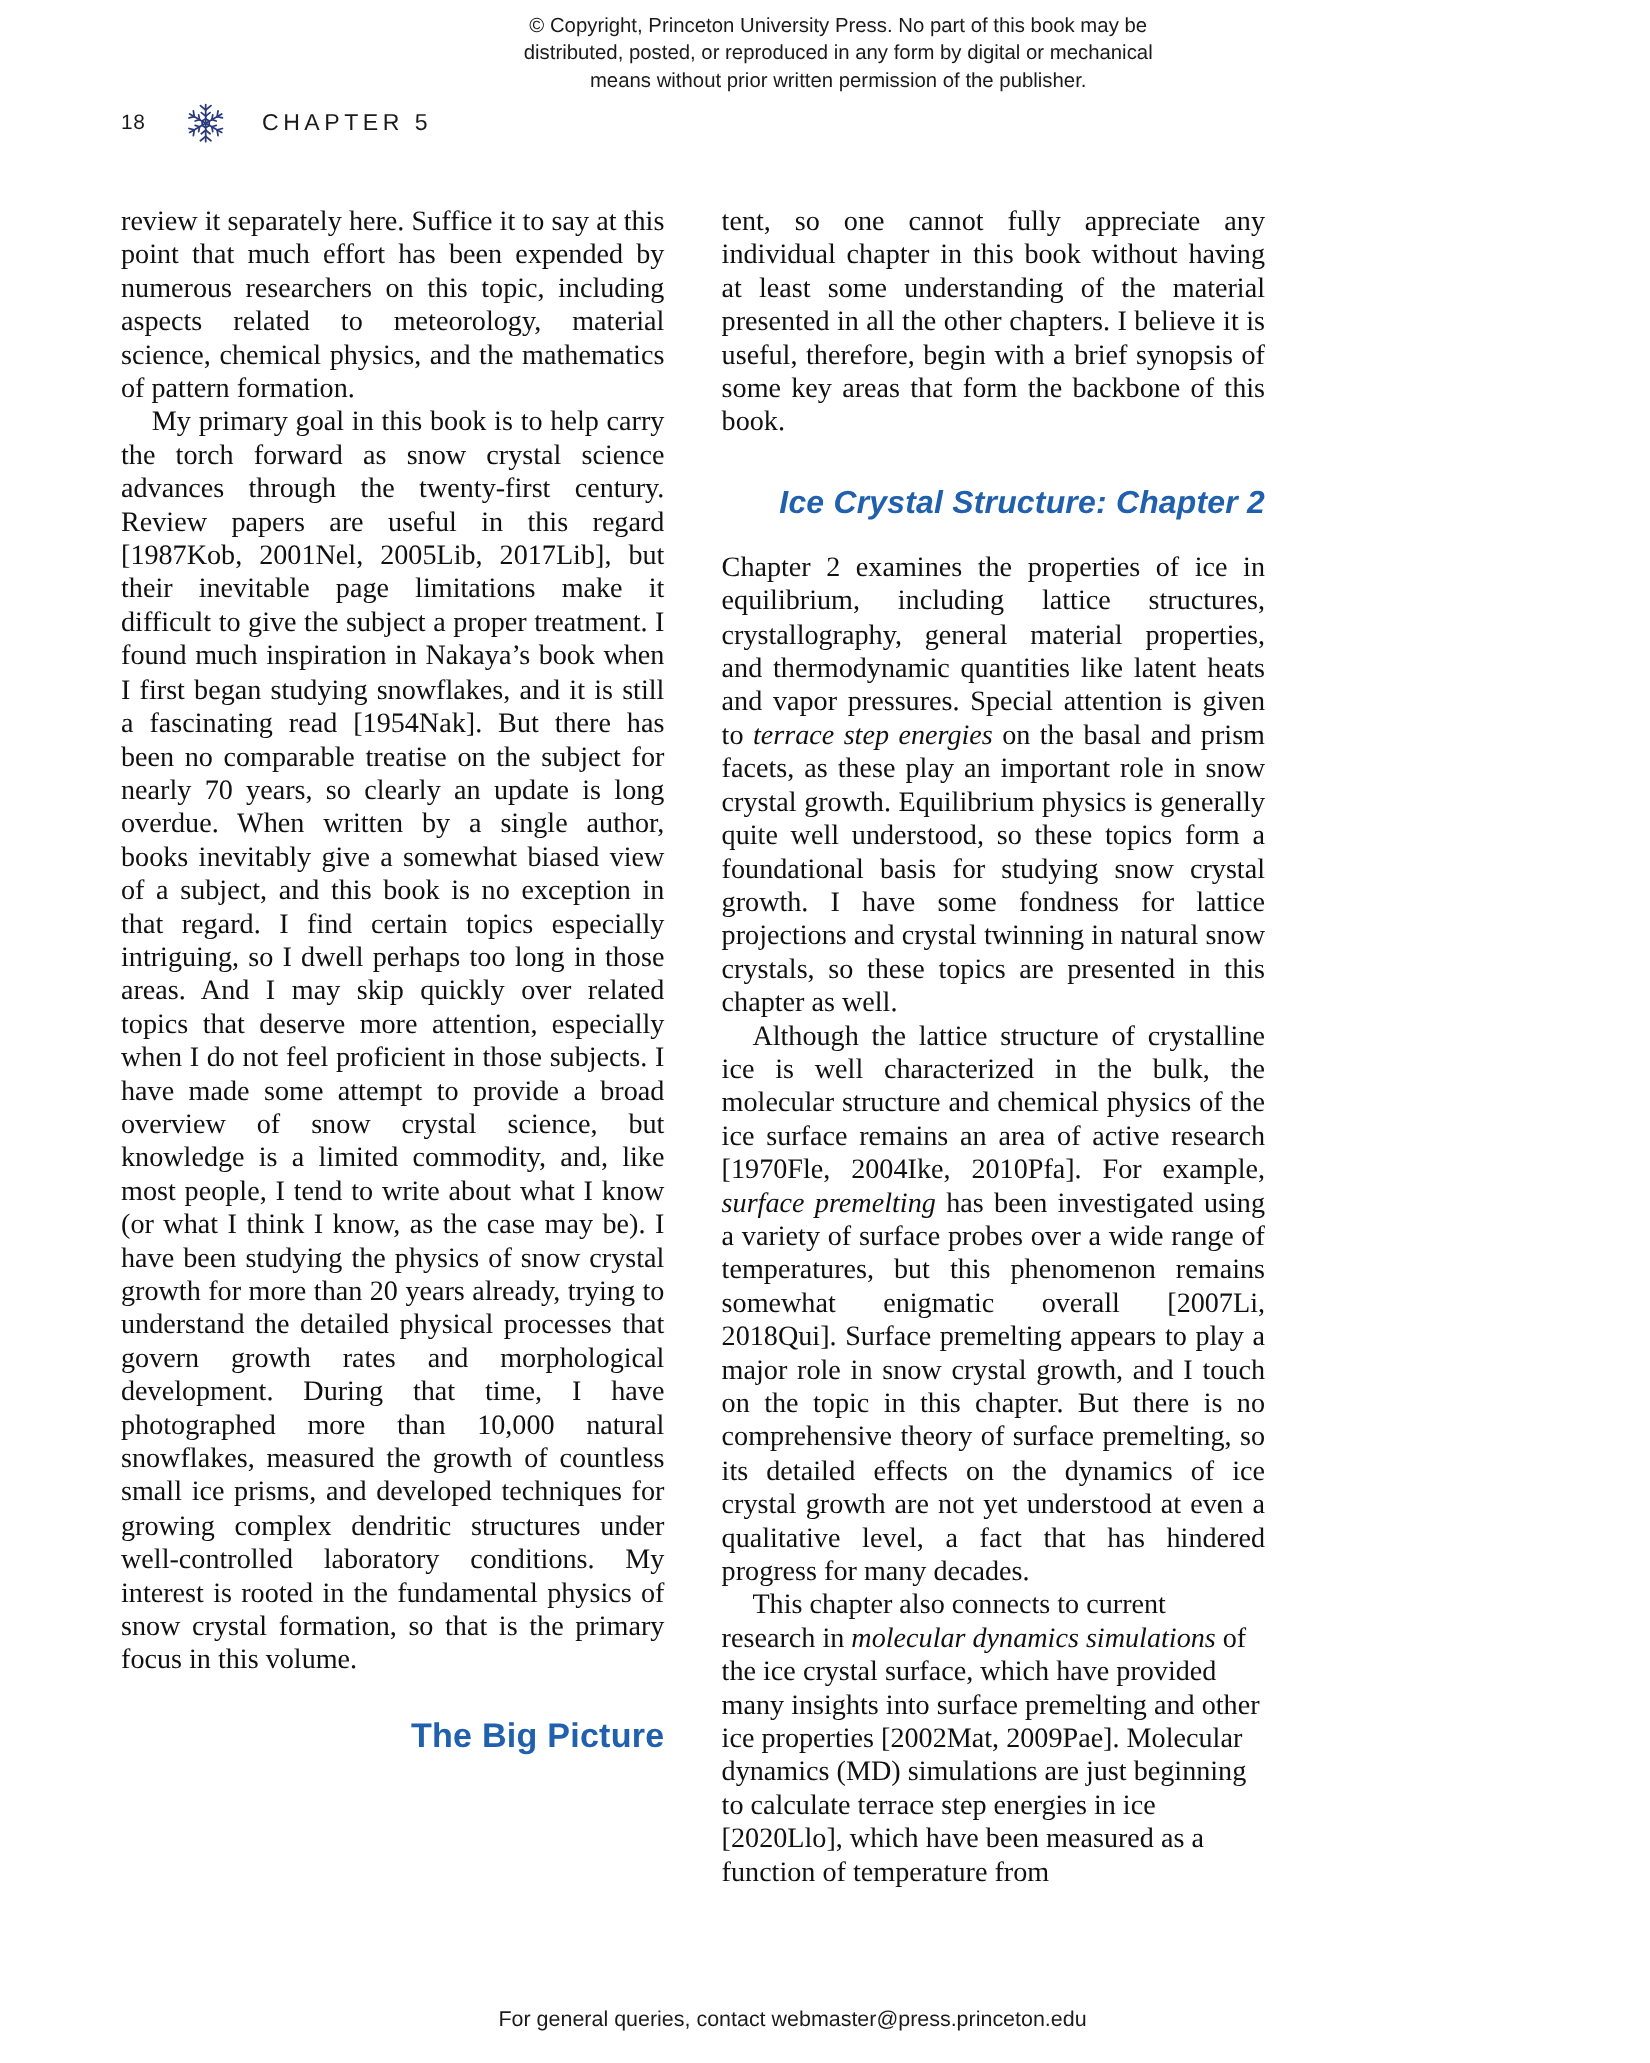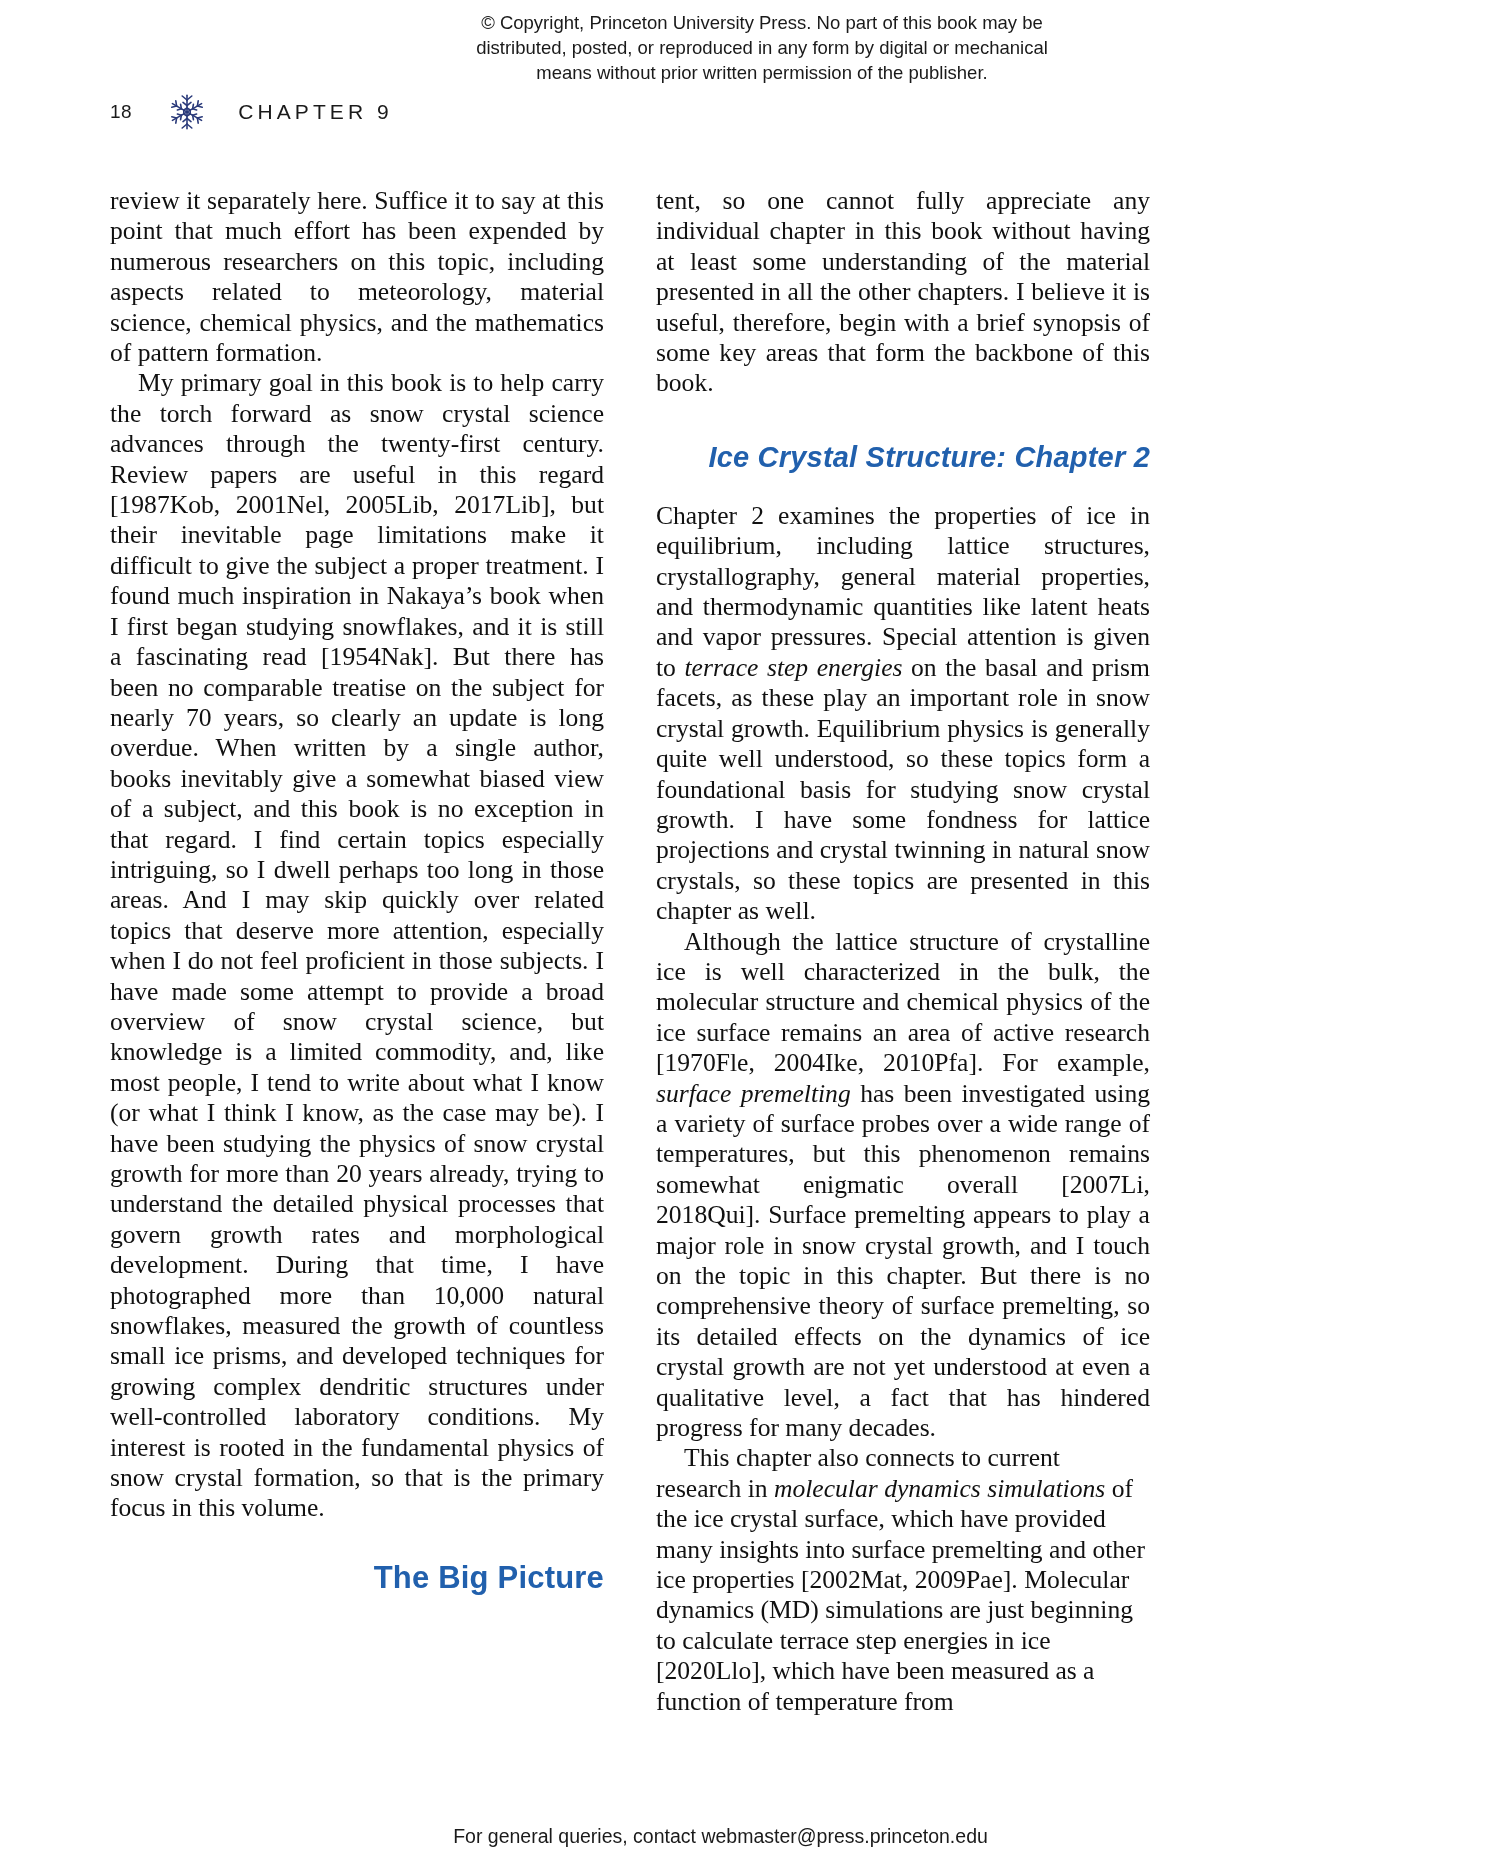--- a/index.html
+++ b/index.html
@@ -175,21 +175,21 @@
 
           <line x1="76" y1="65" x2="78" y2="78"></line>
           <line x1="76" y1="65" x2="88" y2="62"></line>
           <line x1="64" y1="58" x2="66" y2="69"></line>
           <line x1="64" y1="58" x2="74" y2="55"></line>
 
           <polygon points="50,40 58,45 58,55 50,60 42,55 42,45" stroke="#2a3a7a" stroke-width="4"></polygon>
         </g>
       </svg>
     </span>
-    <span class="chapter-label">CHAPTER 9</span>
+    <span class="chapter-label">CHAPTER 5</span>
   </div>
 
   <div class="columns">
 
     <div class="col">
       <p>review it separately here. Suffice it to say at this point that much effort has been expended by numerous researchers on this topic, including aspects related to meteorology, material science, chemical physics, and the mathematics of pattern formation.</p>
       <p class="indent">My primary goal in this book is to help carry the torch forward as snow crystal science advances through the twenty-first century. Review papers are useful in this regard [1987Kob, 2001Nel, 2005Lib, 2017Lib], but their inevitable page limitations make it difficult to give the subject a proper treatment. I found much inspiration in Nakaya’s book when I first began studying snowflakes, and it is still a fascinating read [1954Nak]. But there has been no comparable treatise on the subject for nearly 70 years, so clearly an update is long overdue. When written by a single author, books inevitably give a somewhat biased view of a subject, and this book is no exception in that regard. I find certain topics especially intriguing, so I dwell perhaps too long in those areas. And I may skip quickly over related topics that deserve more attention, especially when I do not feel proficient in those subjects. I have made some attempt to provide a broad overview of snow crystal science, but knowledge is a limited commodity, and, like most people, I tend to write about what I know (or what I think I know, as the case may be). I have been studying the physics of snow crystal growth for more than 20 years already, trying to understand the detailed physical processes that govern growth rates and morphological development. During that time, I have photographed more than 10,000 natural snowflakes, measured the growth of countless small ice prisms, and developed techniques for growing complex dendritic structures under well-controlled laboratory conditions. My interest is rooted in the fundamental physics of snow crystal formation, so that is the primary focus in this volume.</p>
       <h2 class="section-head">The Big Picture</h2>
     </div>
 

